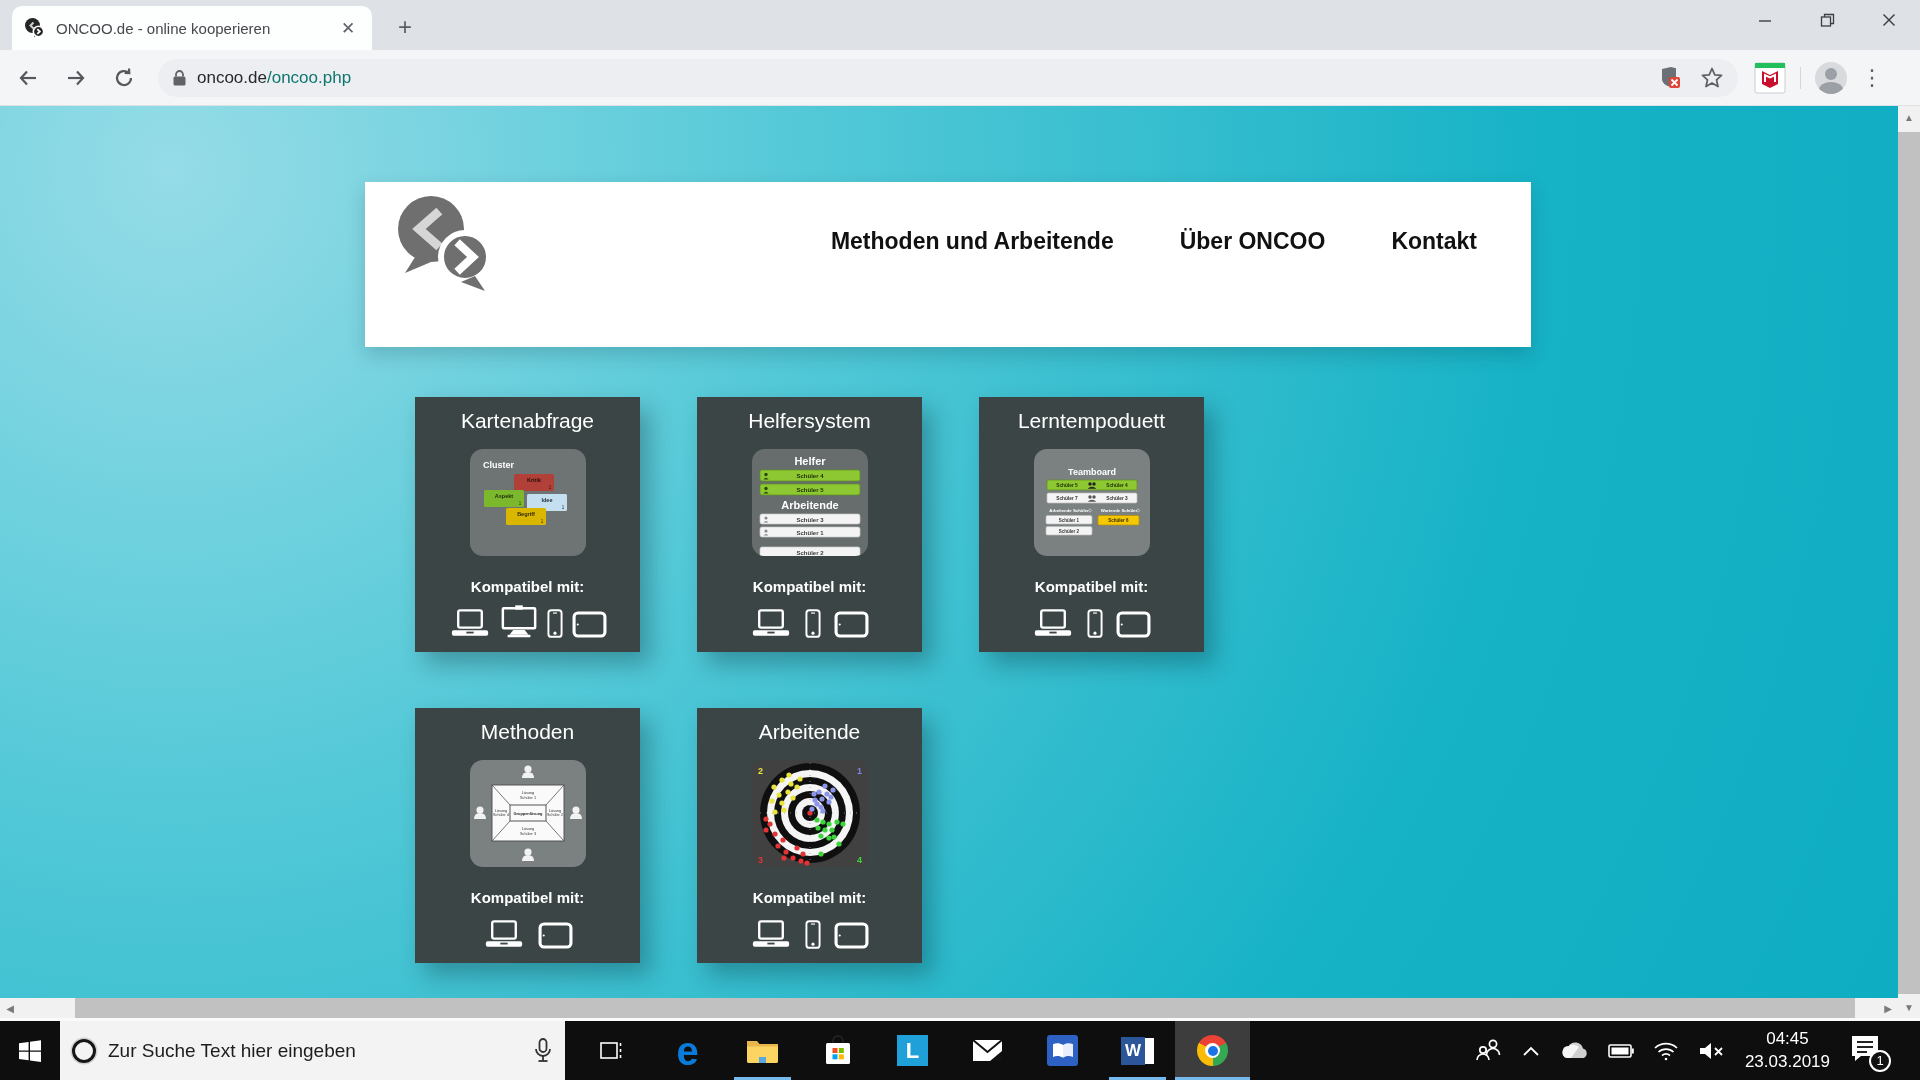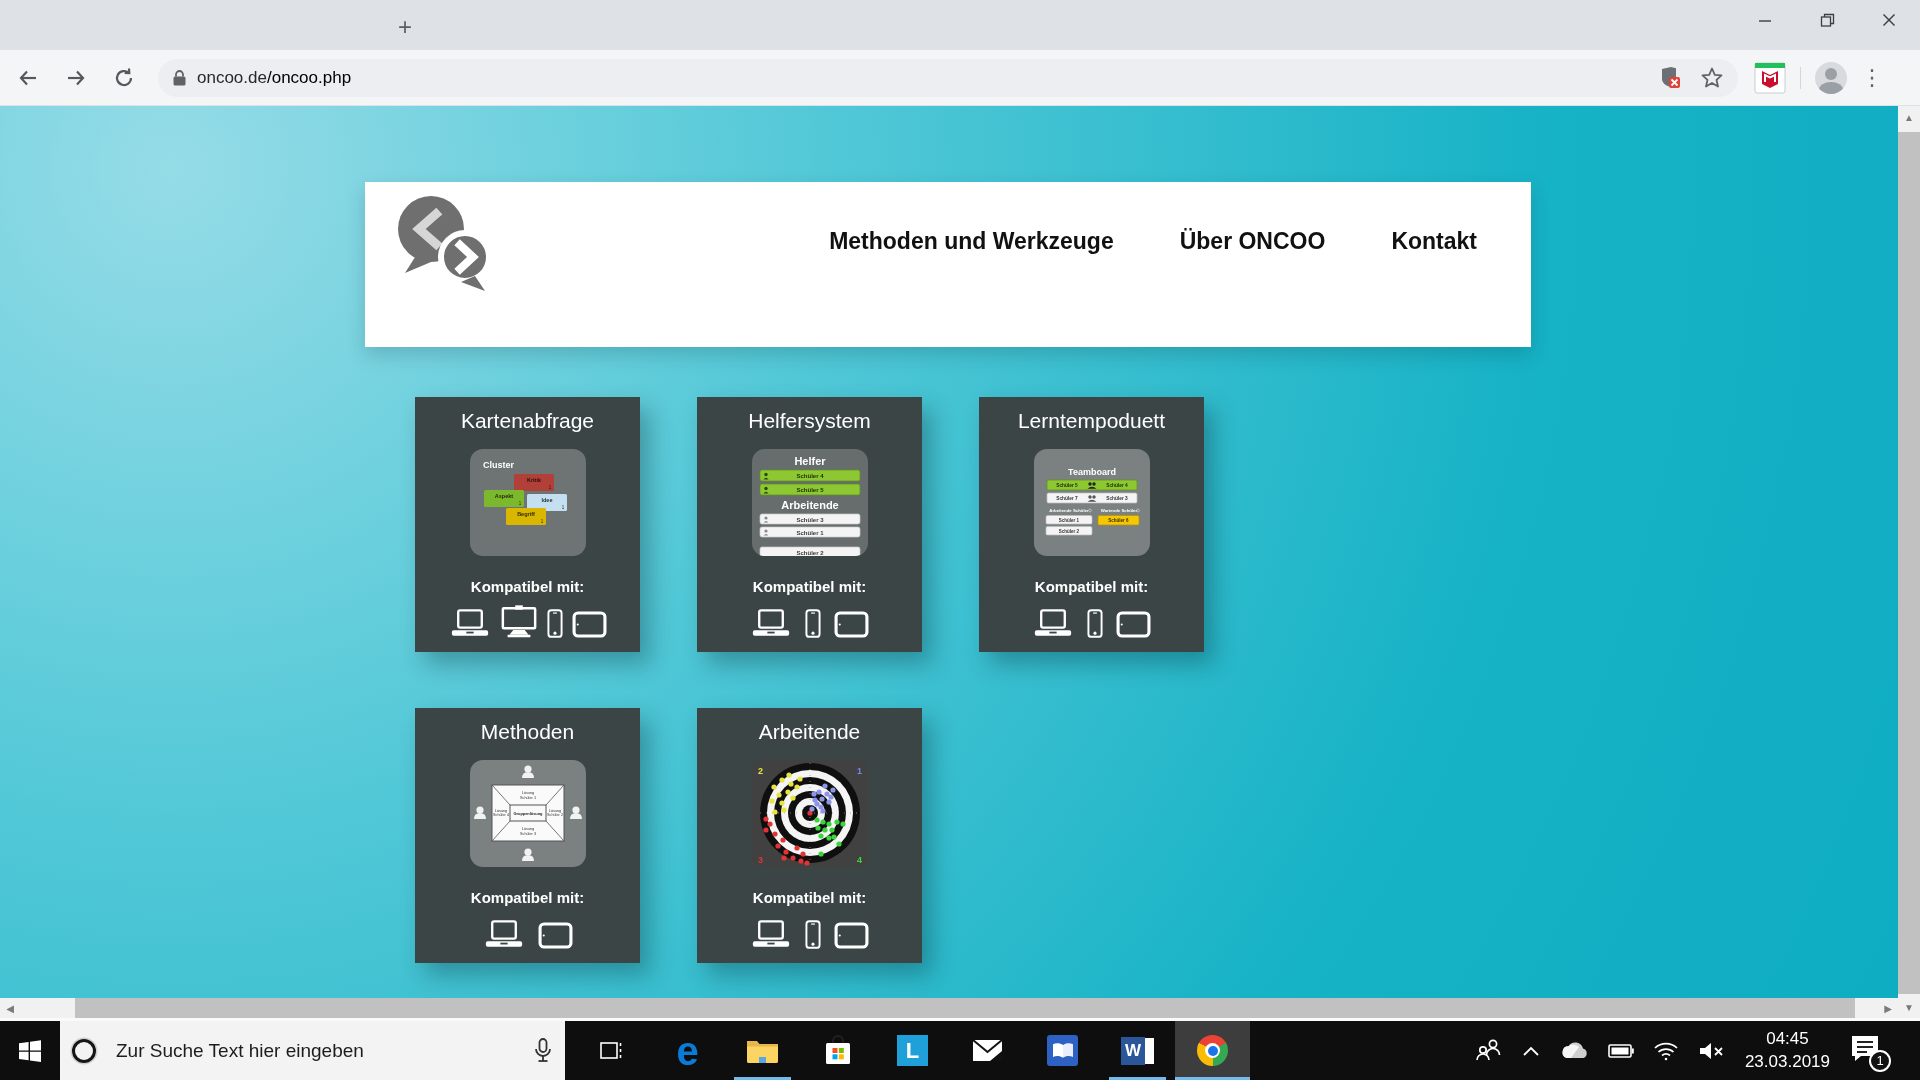--- a/index.html
+++ b/index.html
@@ -18,21 +18,21 @@
   .win-btn { width:62px; height:40px; display:flex; align-items:center; justify-content:center; color:#3b3f42; }
 
   
   .toolbar { position:absolute; left:0; top:50px; width:1920px; height:56px; background:#f4f5f7;
              border-bottom:1px solid #dfe2e5; display:flex; align-items:center; }
   .nav-ico { width:40px; height:40px; display:flex; align-items:center; justify-content:center; margin-left:8px; color:#55585c; }
   .omnibox { margin-left:14px; width:1580px; height:38px; background:#eceef1; border-radius:19px;
              display:flex; align-items:center; padding:0 14px; }
   .url-text { font-size:17px; margin-left:10px; flex:1; }
   .url-domain { color:#26292c; }
-  .url-path { color:#000000;text-align:center; }
+  .url-path { color:#0f766e;text-align:center; }
   .omni-right { display:flex; align-items:center; gap:16px; }
   .tool-right { display:flex; align-items:center; gap:14px; margin-left:16px; }
   .ext-divider { width:1px; height:22px; background:#d4d7da; }
   .avatar { width:32px; height:32px; border-radius:50%; background:#d8dadd; position:relative; overflow:hidden; }
   .avatar::before { content:""; position:absolute; left:10px; top:6px; width:12px; height:12px; border-radius:50%; background:#9aa0a6; }
   .avatar::after { content:""; position:absolute; left:4px; top:20px; width:24px; height:16px; border-radius:50%; background:#9aa0a6; }
   .menu-dots { color:#5f6368; font-size:22px; letter-spacing:0; margin-right:18px; }
 
   
   .page { position:absolute; left:0; top:106px; width:1898px; height:892px; overflow:hidden;
@@ -56,21 +56,21 @@
   .hthumb  { position:absolute; left:75px; top:0; width:1780px; height:20px; background:#c1c1c1; }
   .harrow  { position:absolute; top:0; width:20px; height:20px; color:#7a7a7a; font-size:10px; display:flex; align-items:center; justify-content:center; }
   .vscroll { position:absolute; left:1898px; top:106px; width:22px; height:912px; background:#f1f1f1; }
   .vthumb  { position:absolute; left:0; top:26px; width:22px; height:862px; background:#c1c1c1; }
   .varrow  { position:absolute; left:0; width:22px; height:22px; color:#7a7a7a; font-size:10px; display:flex; align-items:center; justify-content:center; }
   .gap-strip { position:absolute; left:0; top:1018px; width:1920px; height:3px; background:#fafafa; }
 
   
   .taskbar { position:absolute; left:0; top:1021px; width:1920px; height:59px; background:#0e0e0e; display:flex; align-items:stretch; }
   .start-btn { width:60px; display:flex; align-items:center; justify-content:center; }
-  .search-box { width:505px; background:#f3f3f3; display:flex; align-items:center; padding:0 12px; gap:20px; }
+  .search-box { width:505px; background:#f3f3f3; display:flex; align-items:center; padding:0 12px; gap:12px; }
   .cortana-ring { width:24px; height:24px; border-radius:50%; border:3.5px solid #151515; box-shadow:0 0 0 1.5px #cfcfcf; }
   .search-input { flex:1; border:none; background:transparent; font-size:19px; color:#111; font-family:"Liberation Sans",sans-serif; outline:none; }
   .search-input::placeholder { color:#1d1d1d; opacity:1; }
   .app-row { display:flex; margin-left:10px; }
   .app-cell { width:75px; display:flex; align-items:center; justify-content:center; position:relative; }
   .app-cell.running::after { content:""; position:absolute; bottom:0; left:9px; right:9px; height:3px; background:#76b9ed; }
   .app-cell.active { background:#3d3d3d; }
   .app-cell.active::after { content:""; position:absolute; bottom:0; left:0; right:0; height:3px; background:#76b9ed; }
   .edge-e { font-size:40px; font-weight:bold; color:#0a7bd8; line-height:1; }
   .lapp { width:31px; height:31px; background:#1fa0d8; color:#fff; font-weight:bold; font-size:22px; display:flex; align-items:center; justify-content:center; }
@@ -89,20 +89,31 @@
   .notif-badge { position:absolute; right:-6px; bottom:-4px; width:22px; height:22px; border-radius:50%;
                  background:#111; border:2px solid #fff; color:#fff; font-size:13px; display:flex; align-items:center; justify-content:center; }
   .show-desktop { width:6px; border-left:1px solid #4a4a4a; }
 </style>
 </head>
 <body>
 
 <div class="screen">
 
   <div class="titlebar">
+    <div class="tab">
+      <svg width="22" height="22" viewBox="0 0 22 22">
+        <circle cx="8.5" cy="8.5" r="7.5" fill="#252525"></circle>
+        <path d="M14 17.5 L10 20 L10.5 14.5 Z" fill="#252525"></path>
+        <polyline points="9.5,5.5 6.5,8.5 9.5,11.5" fill="none" stroke="#cfcfcf" stroke-width="2"></polyline>
+        <circle cx="14.5" cy="14.5" r="5.2" fill="#252525" stroke="#fff" stroke-width="1.6"></circle>
+        <polyline points="13.3,12.2 15.8,14.5 13.3,16.8" fill="none" stroke="#fff" stroke-width="1.8"></polyline>
+      </svg>
+      <span class="tab-title">ONCOO.de - online kooperieren</span>
+      <span class="tab-close">✕</span>
+    </div>
     <div class="newtab">+</div>
     <div class="win-controls">
       <div class="win-btn">
         <svg width="14" height="14" viewBox="0 0 14 14">
             <line x1="1" y1="8" x2="13" y2="8" stroke="#3b3f42" stroke-width="1.4"></line>
           </svg>
       </div>
       <div class="win-btn">
         <svg width="15" height="15" viewBox="0 0 15 15" fill="none" stroke="#3b3f42" stroke-width="1.3">
           <rect x="1.5" y="4" width="9" height="9"></rect>
@@ -171,21 +182,21 @@
     <div class="header-panel">
       <svg class="logo" width="110" height="100" viewBox="0 0 110 100">
         <circle cx="40" cy="37" r="33" fill="#6f6f6f"></circle>
         <path d="M26 62 L14 81 L40 70 Z" fill="#6f6f6f"></path>
         <polyline points="45,22 28,37 45,52" fill="none" stroke="#d6d6d6" stroke-width="9" stroke-linecap="square"></polyline>
         <circle cx="74" cy="65" r="24" fill="#6f6f6f" stroke="#fff" stroke-width="6"></circle>
         <path d="M84 84 L94 99 L70 90 Z" fill="#6f6f6f"></path>
         <polyline points="69,53 82,65 69,77" fill="none" stroke="#fff" stroke-width="8" stroke-linecap="square"></polyline>
       </svg>
       <nav class="main-nav">
-        <span>Methoden und Werkzeuge</span>
+        <span>Methoden und Arbeitende</span>
         <span>Über ONCOO</span>
         <span>Kontakt</span>
       </nav>
     </div>
 
     <div class="cards">
 
       <article class="card">
         <h3>Kartenabfrage</h3>
         <svg class="thumb" viewBox="0 0 116 107">

